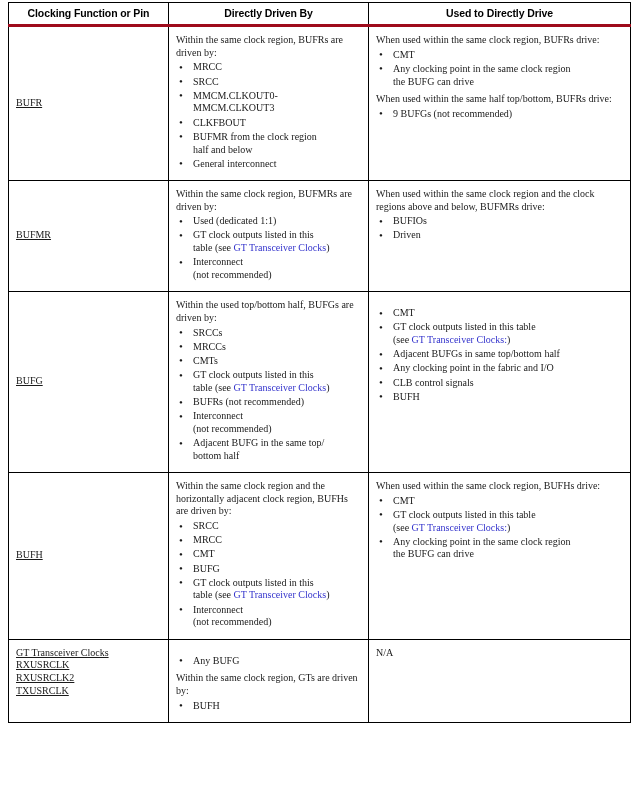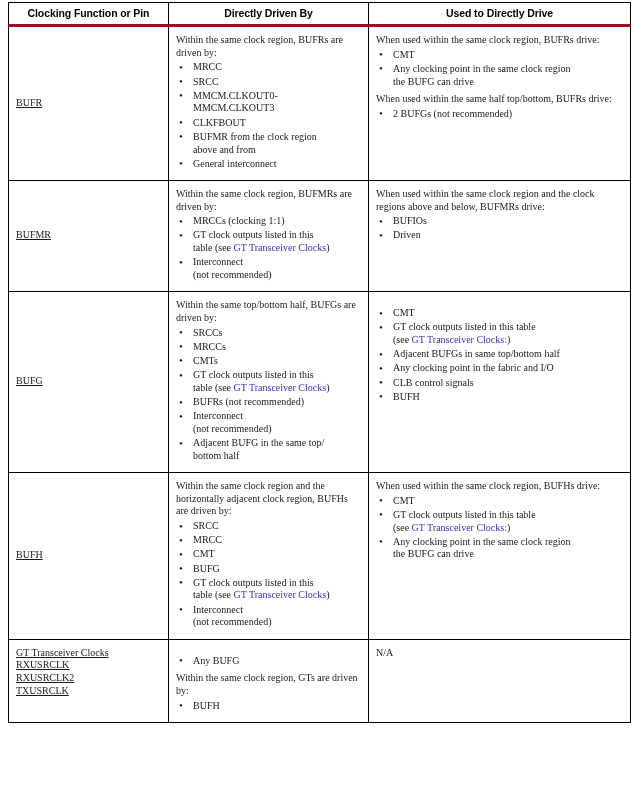--- a/index.html
+++ b/index.html
@@ -138,45 +138,45 @@
         <td class="rowlabel">
           <span>BUFR</span>
         </td>
         <td>
           <p class="intro">Within the same clock region, BUFRs are driven by:</p>
           <ul class="blist">
             <li><span>MRCC</span></li>
             <li><span>SRCC</span></li>
             <li><span>MMCM.CLKOUT0-</span><span class="cont">MMCM.CLKOUT3</span></li>
             <li><span>CLKFBOUT</span></li>
-            <li><span>BUFMR from the clock region</span><span class="cont">above and from</span></li>
+            <li><span>BUFMR from the clock region</span><span class="cont">half and below</span></li>
             <li><span>General interconnect</span></li>
           </ul>
         </td>
         <td>
           <p class="intro">When used within the same clock region, BUFRs drive:</p>
           <ul class="blist">
             <li><span>CMT</span></li>
             <li><span>Any clocking point in the same clock region</span><span class="cont">the BUFG can drive</span></li>
           </ul>
           <p class="intro">When used within the same half top/bottom, BUFRs drive:</p>
           <ul class="blist">
-            <li><span>2 BUFGs (not recommended)</span></li>
+            <li><span>9 BUFGs (not recommended)</span></li>
           </ul>
         </td>
       </tr>
 
       <tr>
         <td class="rowlabel">
           <span>BUFMR</span>
         </td>
         <td>
           <p class="intro">Within the same clock region, BUFMRs are driven by:</p>
           <ul class="blist">
-            <li><span>MRCCs (clocking 1:1)</span></li>
+            <li><span>Used (dedicated 1:1)</span></li>
             <li>
               <span>GT clock outputs listed in this</span>
               <span class="cont"><span>table (see </span><a class="xref">GT Transceiver Clocks</a><span>)</span></span>
             </li>
             <li><span>Interconnect</span><span class="cont">(not recommended)</span></li>
           </ul>
         </td>
         <td>
           <p class="intro">When used within the same clock region and the clock regions above and below, BUFMRs drive:</p>
           <ul class="blist">
@@ -184,21 +184,21 @@
             <li><span>Driven</span></li>
           </ul>
         </td>
       </tr>
 
       <tr>
         <td class="rowlabel">
           <span>BUFG</span>
         </td>
         <td>
-          <p class="intro">Within the same top/bottom half, BUFGs are driven by:</p>
+          <p class="intro">Within the used top/bottom half, BUFGs are driven by:</p>
           <ul class="blist">
             <li><span>SRCCs</span></li>
             <li><span>MRCCs</span></li>
             <li><span>CMTs</span></li>
             <li>
               <span>GT clock outputs listed in this</span>
               <span class="cont"><span>table (see </span><a class="xref">GT Transceiver Clocks</a><span>)</span></span>
             </li>
             <li><span>BUFRs (not recommended)</span></li>
             <li><span>Interconnect</span><span class="cont">(not recommended)</span></li>

